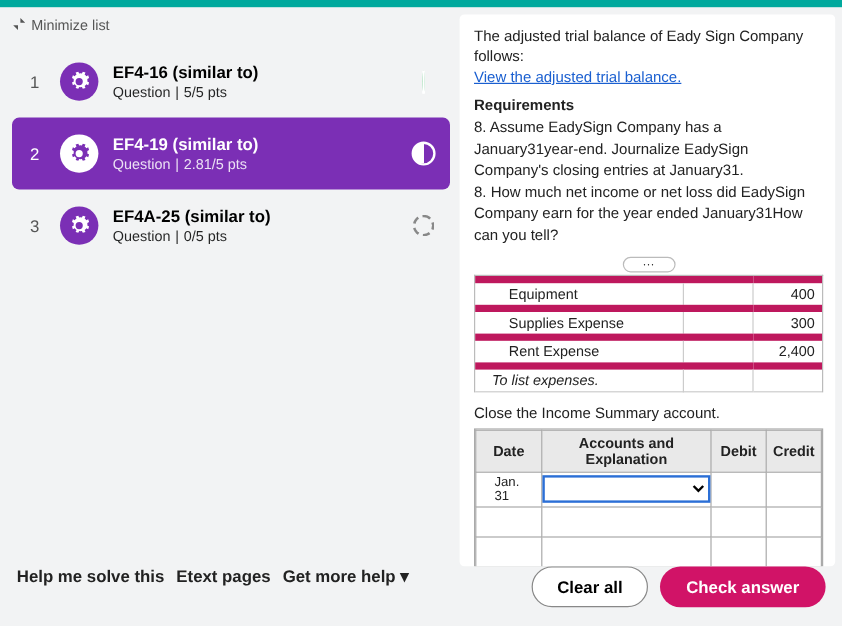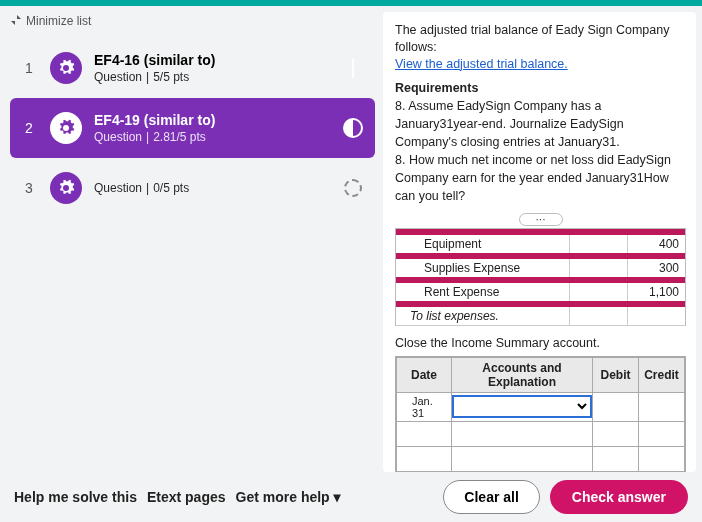--- a/index.html
+++ b/index.html
@@ -43,21 +43,21 @@
 .ptable .ital td{font-style:italic}
 .instr{margin:10px 0 6px 0}
 .jrnl{border:1px solid #aaa}
 .jrnl table{width:100%;border-collapse:collapse;font-size:12px}
 .jrnl th{background:#e9e9e9;font-weight:700;border:1px solid #aaa;padding:3px 4px}
 .jrnl td{border:1px solid #aaa;padding:0;height:25px}
 .jrnl .datecol{width:55px}
 .jrnl .drcol,.jrnl .crcol{width:46px}
 .jrnl input,.jrnl select{width:100%;height:100%;border:none;padding:2px 4px;font-size:12px;background:transparent}
 .jrnl .acct select{border:2px solid #2b6fd6;height:23px}
-.footer{position:absolute;bottom:0;left:0;right:0;height:50px;display:flex;align-items:center;gap:10px;padding:0 14px;background:#f2f3f4}
+.footer{position:absolute;bottom:0;left:0;right:0;height:50px;display:flex;align-items:flex-start;gap:10px;padding:0 14px;background:#f2f3f4}
 .footer .txtbtn{font-size:14px;font-weight:700;color:#222;background:none;border:none;cursor:pointer}
 .footer .drop::after{content:" \25BE"}
 .spacer{flex:1}
 .clearbtn{border:1.5px solid #888;background:#fff;border-radius:20px;padding:8px 20px;font-size:14px;font-weight:700;cursor:pointer}
 .checkbtn{background:#d11367;color:#fff;border:none;border-radius:20px;padding:9px 22px;font-size:14px;font-weight:700;cursor:pointer}
 </style>
 </head>
 <body>
 
 <div class="topbar"></div>
@@ -103,20 +103,21 @@
           </div>
         </div>
         <div class="qrow">
           <div class="qnum">3</div>
           <div class="qicon">
             <svg viewBox="0 0 24 24">
               <path fill="#fff" d="M12 8a4 4 0 100 8 4 4 0 000-8zm9 4l2 1-1 3-2-1a8 8 0 01-2 2l1 2-3 1-1-2a8 8 0 01-3 0l-1 2-3-1 1-2a8 8 0 01-2-2l-2 1-1-3 2-1a8 8 0 010-3l-2-1 1-3 2 1a8 8 0 012-2l-1-2 3-1 1 2a8 8 0 013 0l1-2 3 1-1 2a8 8 0 012 2l2-1 1 3-2 1a8 8 0 010 3z" fill-rule="evenodd"></path>
             </svg>
           </div>
           <div class="qbody">
+            <div class="qtitle">EF4A-25 (similar to)</div>
             <div class="qmeta">Question<span class="sep">|</span>0/5 pts</div>
           </div>
           <div class="qstatus">
             <div class="status-empty"></div>
           </div>
         </div>
       </div>
   </div>
 
   <div class="right">
@@ -145,21 +146,21 @@
               <td class="amt">400</td>
             </tr>
             <tr>
               <td style="padding-left:28px">Supplies Expense</td>
               <td class="amt"></td>
               <td class="amt">300</td>
             </tr>
             <tr>
               <td style="padding-left:28px">Rent Expense</td>
               <td class="amt"></td>
-              <td class="amt">1,100</td>
+              <td class="amt">2,400</td>
             </tr>
             <tr class="ital">
               <td style="padding-left:14px">To list expenses.</td>
               <td class="amt"></td>
               <td class="amt"></td>
             </tr>
           </tbody>
         </table>
     </div>
 

